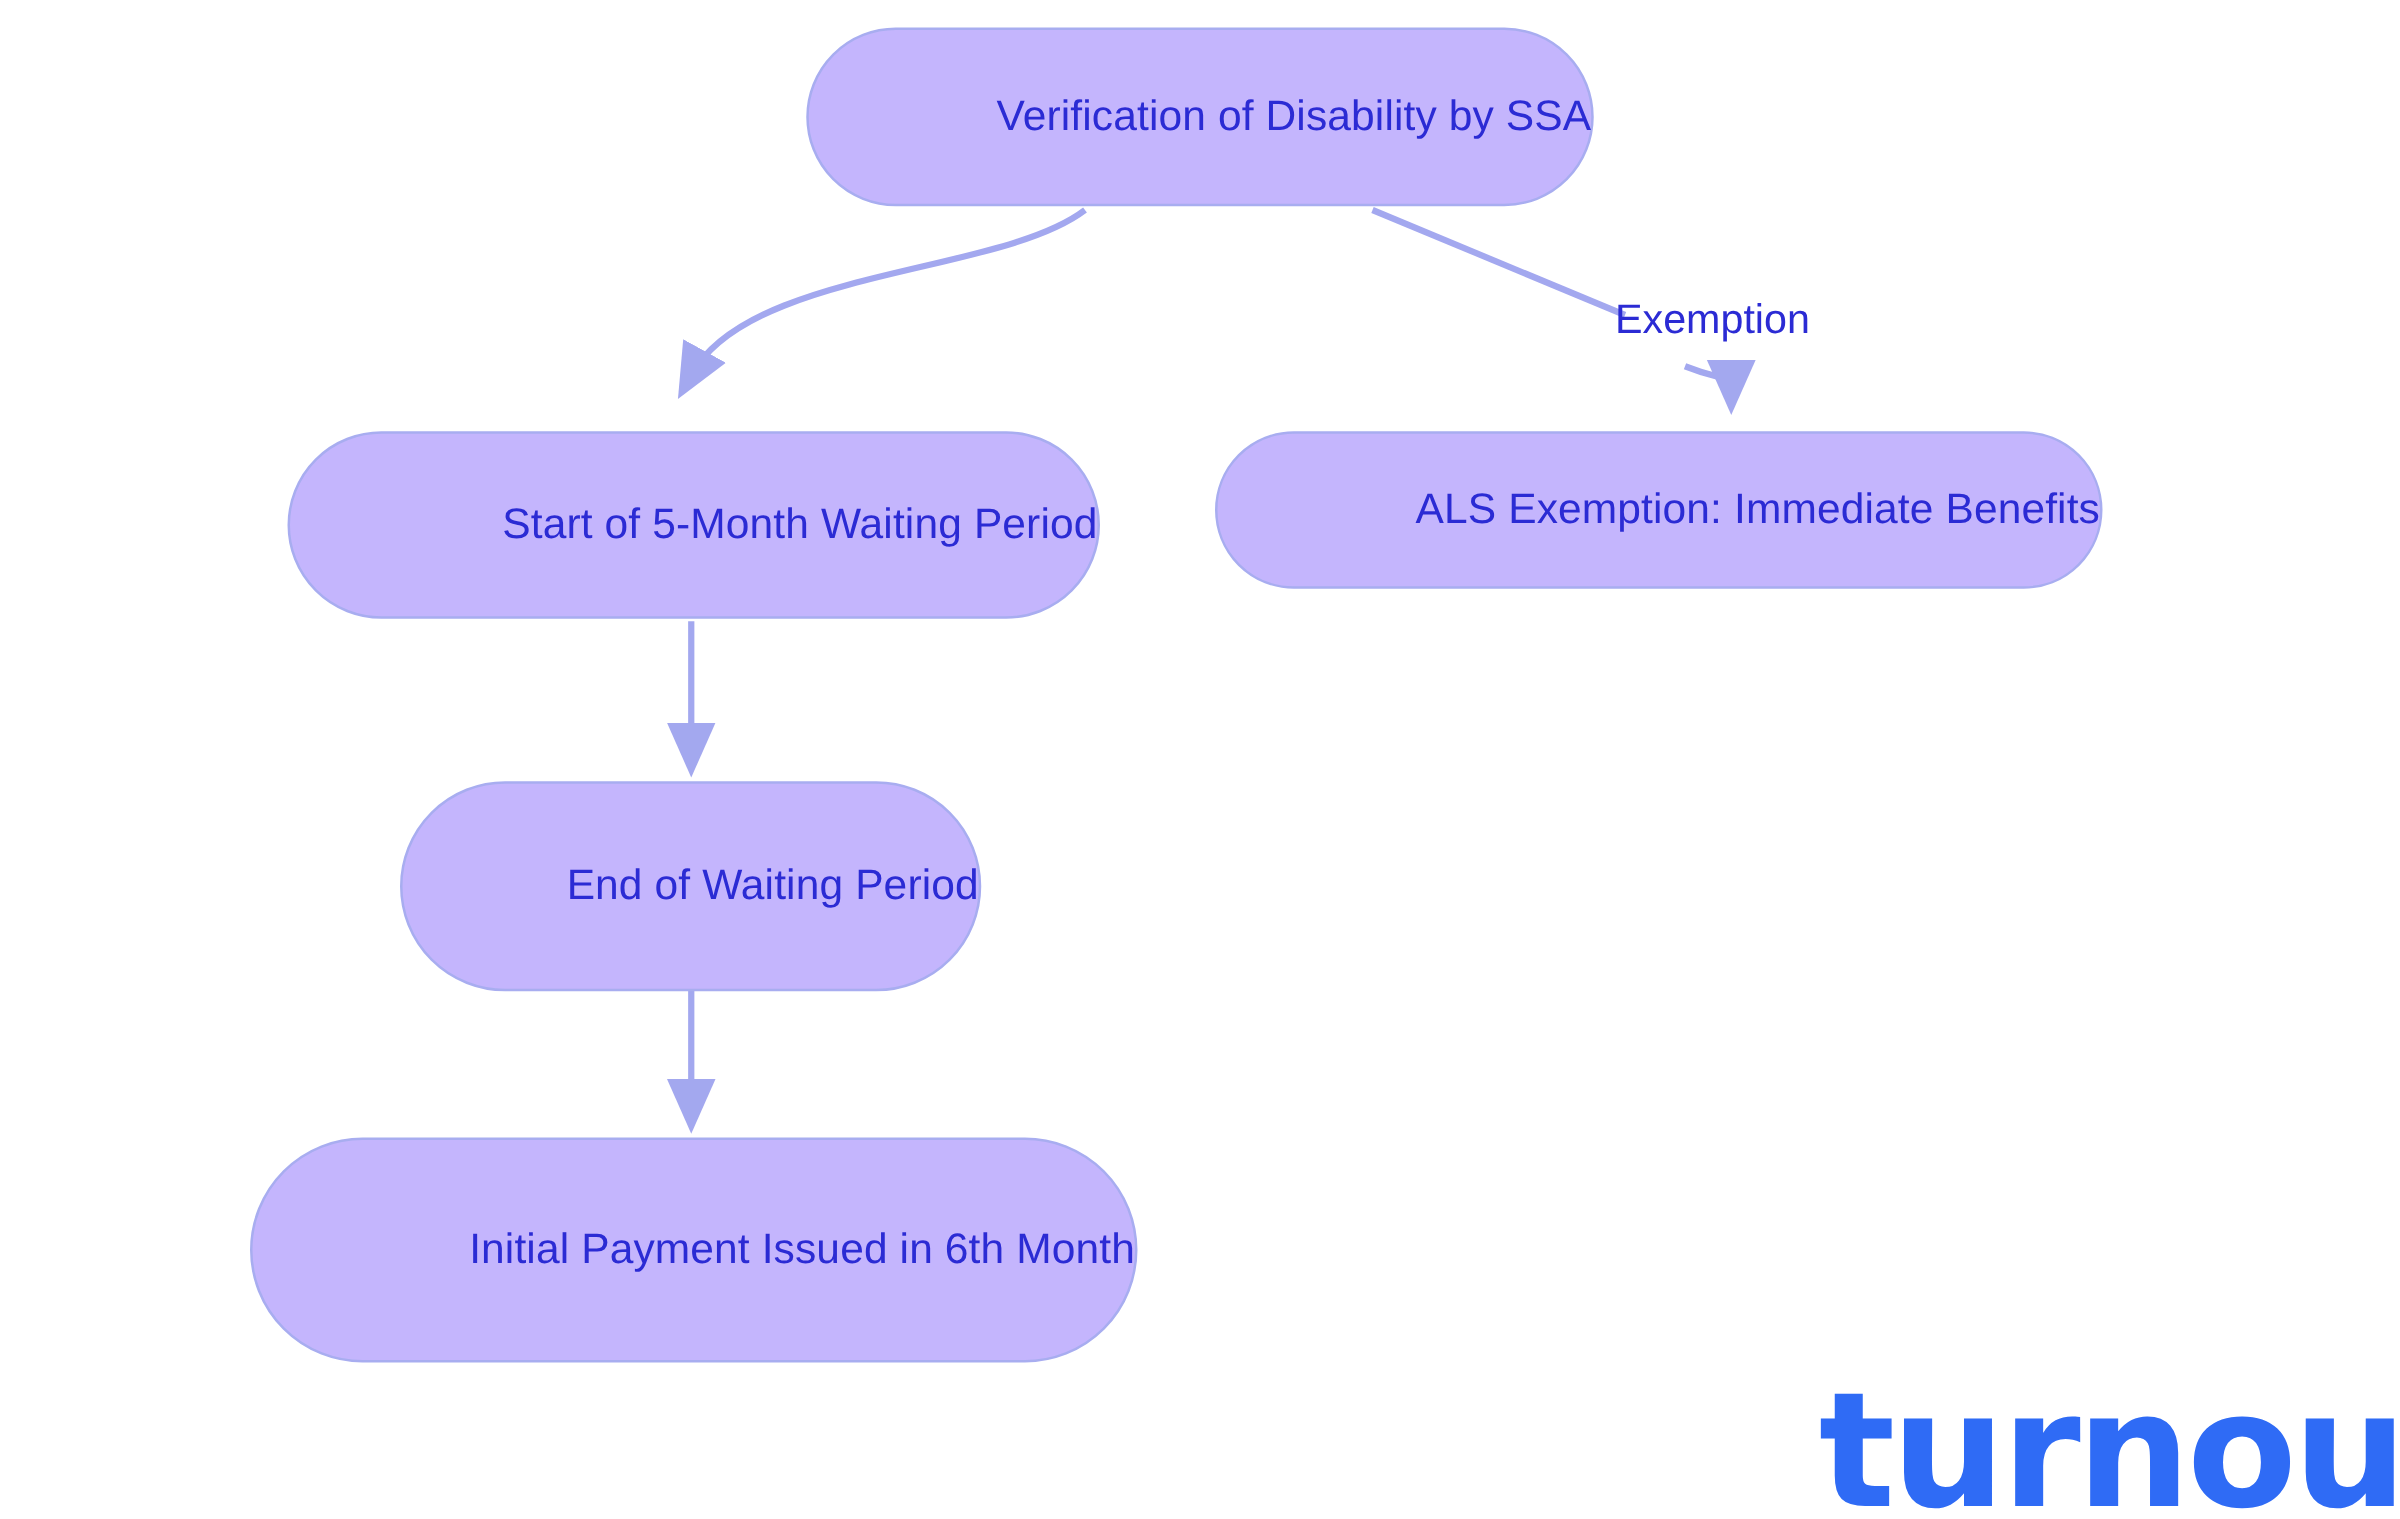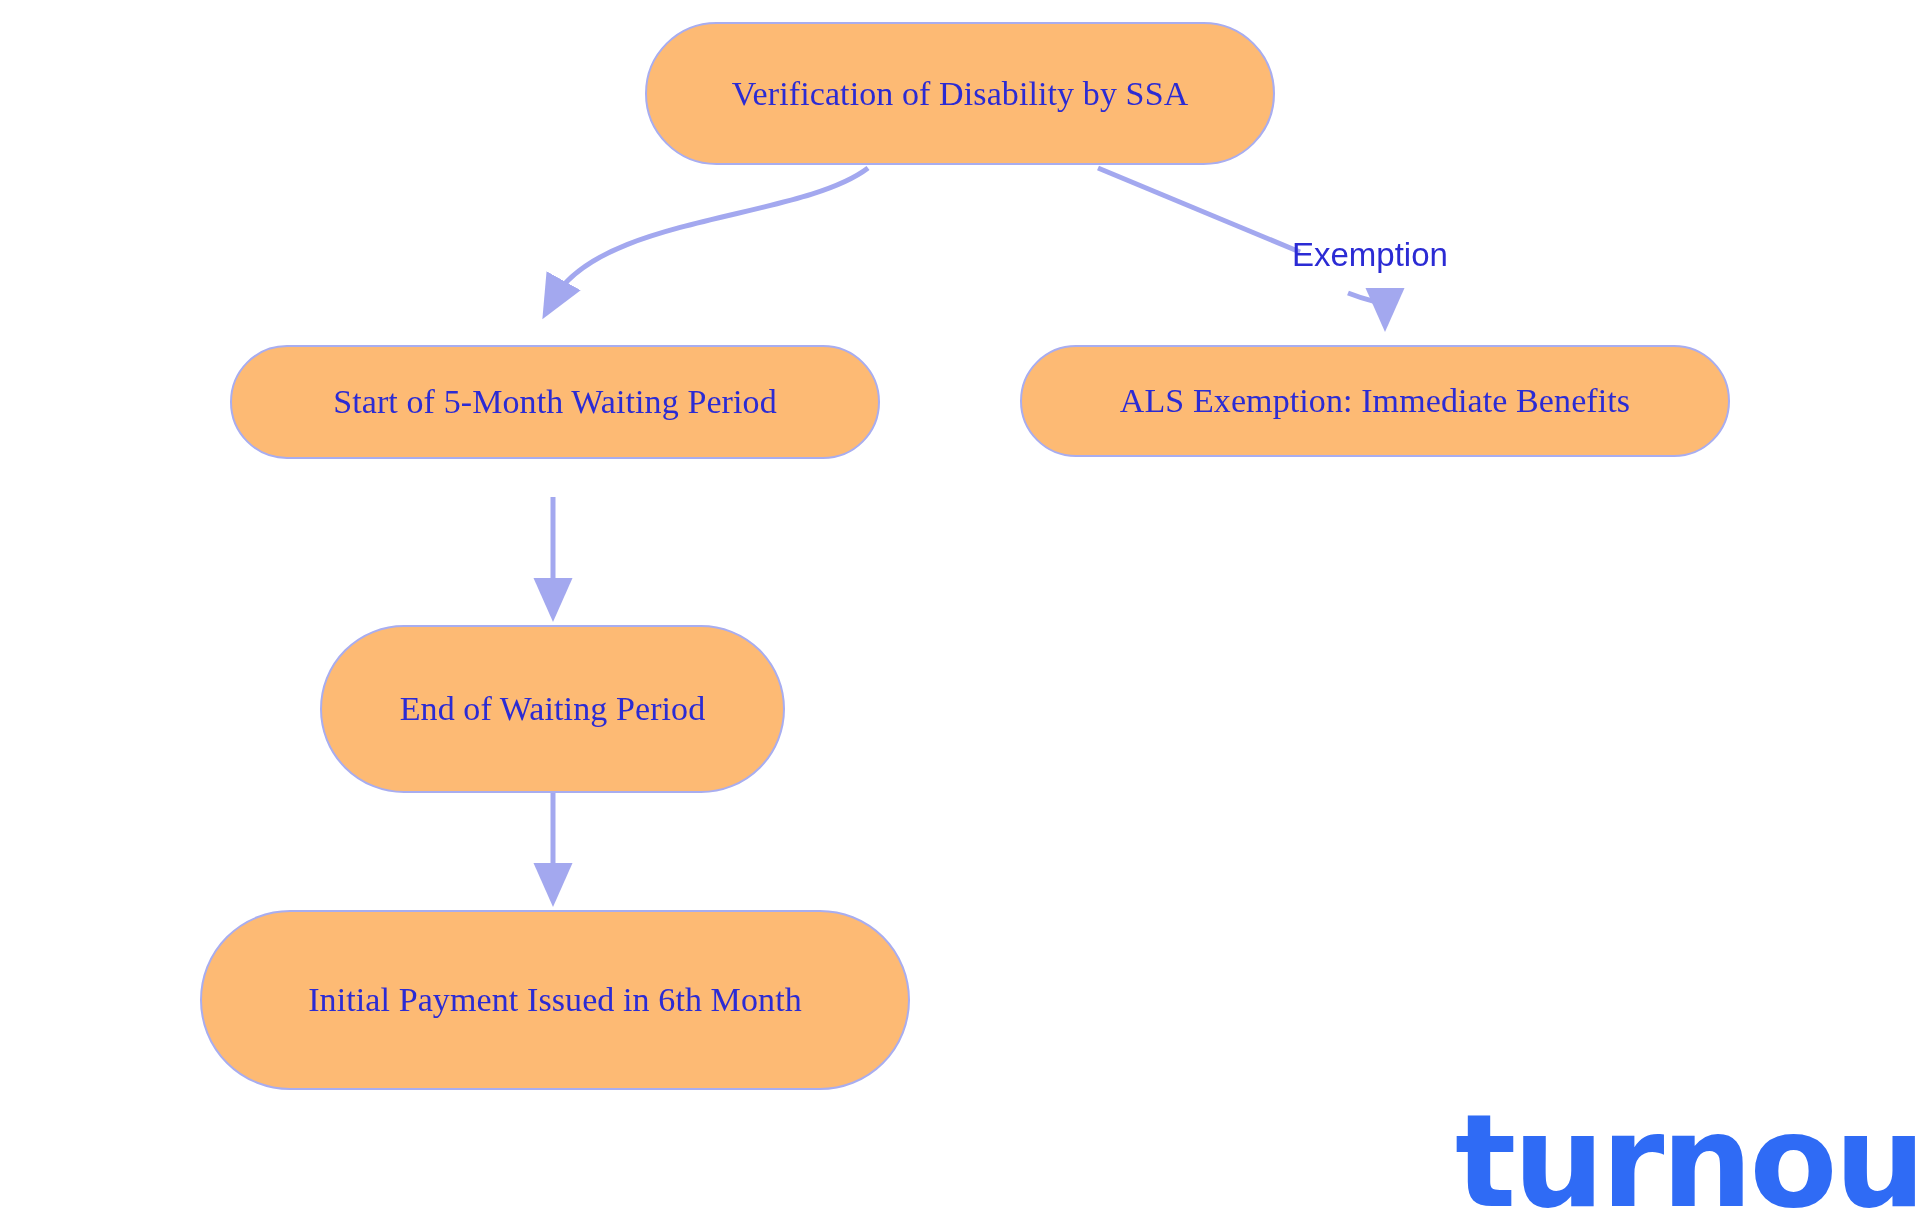--- a/index.html
+++ b/index.html
@@ -24,28 +24,28 @@
   .flow-svg {
     position: absolute;
     left: 0;
     top: 0;
     width: 1920px;
     height: 1215px;
   }
   .node-box {
     position: absolute;
     box-sizing: border-box;
-    background: #fdba74;
+    background: #c4b5fd;
     border: 2px solid #a8adf0;
     border-radius: 999px;
     display: flex;
     align-items: center;
-    justify-content: center;
+    justify-content: flex-end;
     color: #2b2bd4;
-    font-family: Liberation Serif, serif;
+    font-family: Liberation Sans, sans-serif;
     font-weight: 400;
     letter-spacing: 0.1px;
     white-space: nowrap;
   }
   .node-label {
     color: #2b2bd4;
     font-size: 34px;
     line-height: 1.1;
   }
   .edge-label {
@@ -88,25 +88,25 @@
 
     <path d="M 553 497 L 553 600" fill="none" stroke="#a3a8ef" stroke-width="5" marker-end="url(#arrowhead)"></path>
 
     <path d="M 553 777 L 553 885" fill="none" stroke="#a3a8ef" stroke-width="5" marker-end="url(#arrowhead)"></path>
   </svg>
 
   <div class="node-box" style="left:645px; top:22px; width:630px; height:143px;">
     <span class="node-label">Verification of Disability by SSA</span>
   </div>
 
-  <div class="node-box" style="left:230px; top:345px; width:650px; height:114px;">
+  <div class="node-box" style="left:230px; top:345px; width:650px; height:150px;">
     <span class="node-label">Start of 5-Month Waiting Period</span>
   </div>
 
-  <div class="node-box" style="left:1020px; top:345px; width:710px; height:112px;">
+  <div class="node-box" style="left:972px; top:345px; width:710px; height:126px;">
     <span class="node-label">ALS Exemption: Immediate Benefits</span>
   </div>
 
   <div class="node-box" style="left:320px; top:625px; width:465px; height:168px;">
     <span class="node-label">End of Waiting Period</span>
   </div>
 
   <div class="node-box" style="left:200px; top:910px; width:710px; height:180px;">
     <span class="node-label">Initial Payment Issued in 6th Month</span>
   </div>

